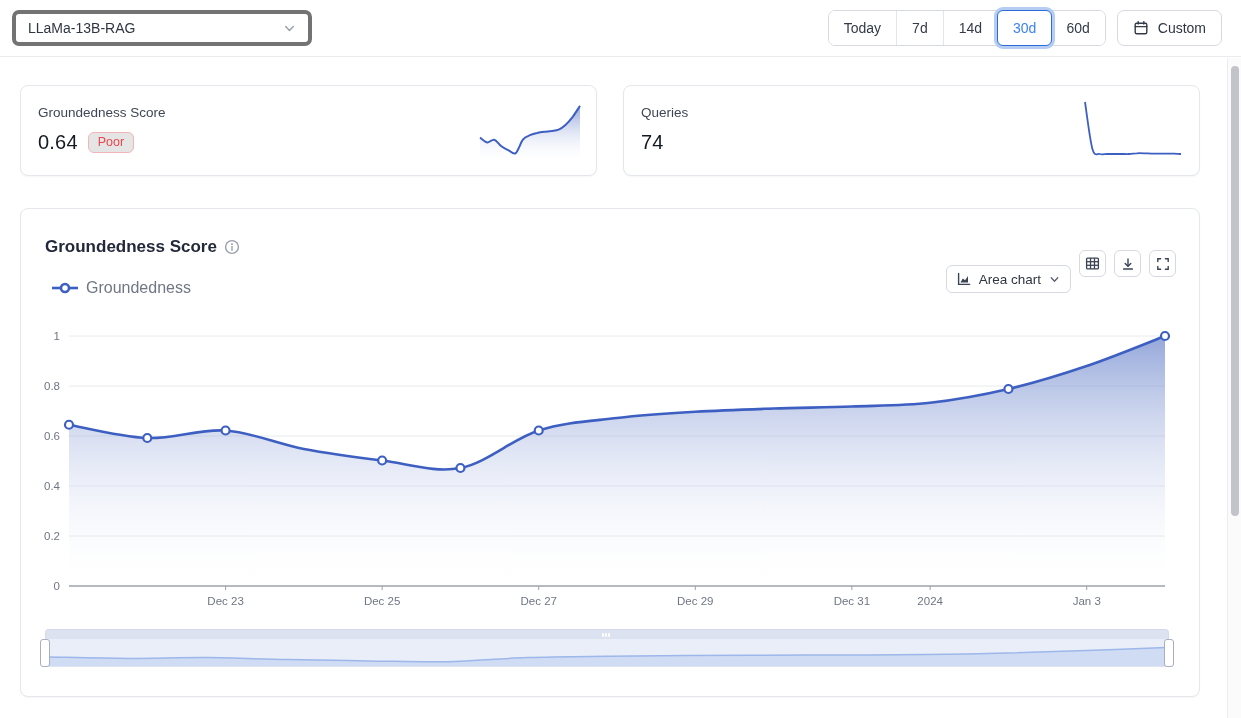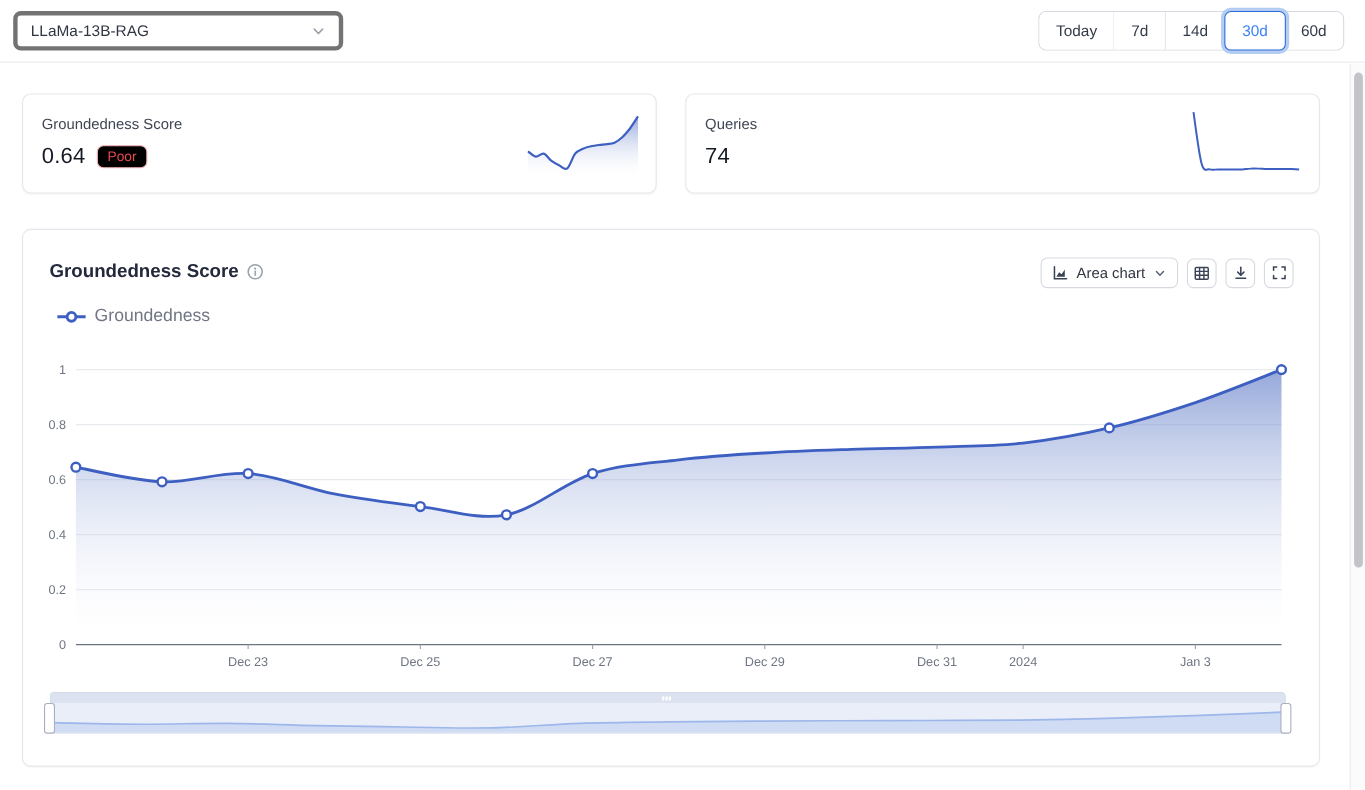--- a/index.html
+++ b/index.html
@@ -36,36 +36,36 @@
   }
   
   .stat-card {
     position:absolute; width:577px; height:91px; background:#fff;
     border:1px solid #e4e7ec; border-radius:8px; box-shadow:0 1px 2px rgba(16,24,40,.04);
   }
   .stat-card .label { position:absolute; left:17px; top:19px; font-size:13.5px; color:#3f4654; }
   .stat-card .value-row { position:absolute; left:17px; top:45px; display:flex; align-items:center; gap:10px; }
   .stat-card .value { font-size:20px; font-weight:normal; color:#141a24; letter-spacing:.2px; }
   .badge-poor {
-    font-size:12.5px; color:#e5484d; background:#000000; border:1px solid #f3b4b8;
+    font-size:12.5px; color:#e5484d; background:#e5e5e5; border:1px solid #f3b4b8;
     border-radius:6px; padding:3px 9px; line-height:1.1;
   }
   .spark { position:absolute; }
   
   .chart-card {
     position:absolute; left:20px; top:208px; width:1180px; height:489px; background:#fff;
     border:1px solid #e4e7ec; border-radius:8px; box-shadow:0 1px 2px rgba(16,24,40,.04);
   }
   .chart-title-row { position:absolute; left:24px; top:28px; display:flex; align-items:center; gap:7px; }
   .chart-title { font-size:17px; font-weight:bold; color:#23293a; }
   .chart-toolbar { position:absolute; right:23px; top:25px; display:flex; gap:8px; align-items:center; }
   .type-select {
     height:28px; display:flex; align-items:center; gap:8px; padding:0 10px;
     border:1px solid #d6d9e0; border-radius:6px; background:#fff; cursor:pointer;
-    font-size:13.5px; color:#2f3642; font-family:"Liberation Sans", sans-serif;
+    font-size:13.5px; color:#2f3642; font-family:"Liberation Sans", sans-serif;margin-top:31px;
   }
   .icon-btn {
     width:27px; height:27px; display:flex; align-items:center; justify-content:center;
     border:1px solid #d6d9e0; border-radius:6px; background:#fff; cursor:pointer; color:#3a4355;
   }
   .legend-row { position:absolute; left:31px; top:70px; display:flex; align-items:center; gap:8px; cursor:pointer; }
   .legend-label { font-size:16px; color:#707683; }
   #main-chart { position:absolute; left:20px; top:112px; }
   
   .brush { position:absolute; left:24px; top:420px; width:1124px; height:38px; border-radius:4px; cursor:ew-resize; }
@@ -103,20 +103,29 @@
         </svg>
     </div>
     <div class="topbar-right">
       <div class="segmented">
         <button class="segment">Today</button>
         <button class="segment">7d</button>
         <button class="segment">14d</button>
         <button class="segment selected">30d</button>
         <button class="segment">60d</button>
       </div>
+      <button class="custom-btn">
+        <svg width="16" height="16" viewBox="0 0 16 16" fill="none" stroke="#333b49" stroke-width="1.4" stroke-linecap="round">
+          <rect x="2.2" y="3.2" width="11.6" height="10.6" rx="1.5"></rect>
+          <line x1="2.2" y1="6.6" x2="13.8" y2="6.6"></line>
+          <line x1="5.2" y1="1.6" x2="5.2" y2="4"></line>
+          <line x1="10.8" y1="1.6" x2="10.8" y2="4"></line>
+        </svg>
+        <span>Custom</span>
+      </button>
     </div>
   </header>
 
   <section class="stat-card" style="left:20px; top:85px;">
     <div class="label">Groundedness Score</div>
     <div class="value-row">
       <span class="value">0.64</span>
       <span class="badge-poor">Poor</span>
     </div>
     <svg id="spark-groundedness" class="spark" style="right:14px; top:12px;" width="104" height="64" viewBox="0 0 104 64">

